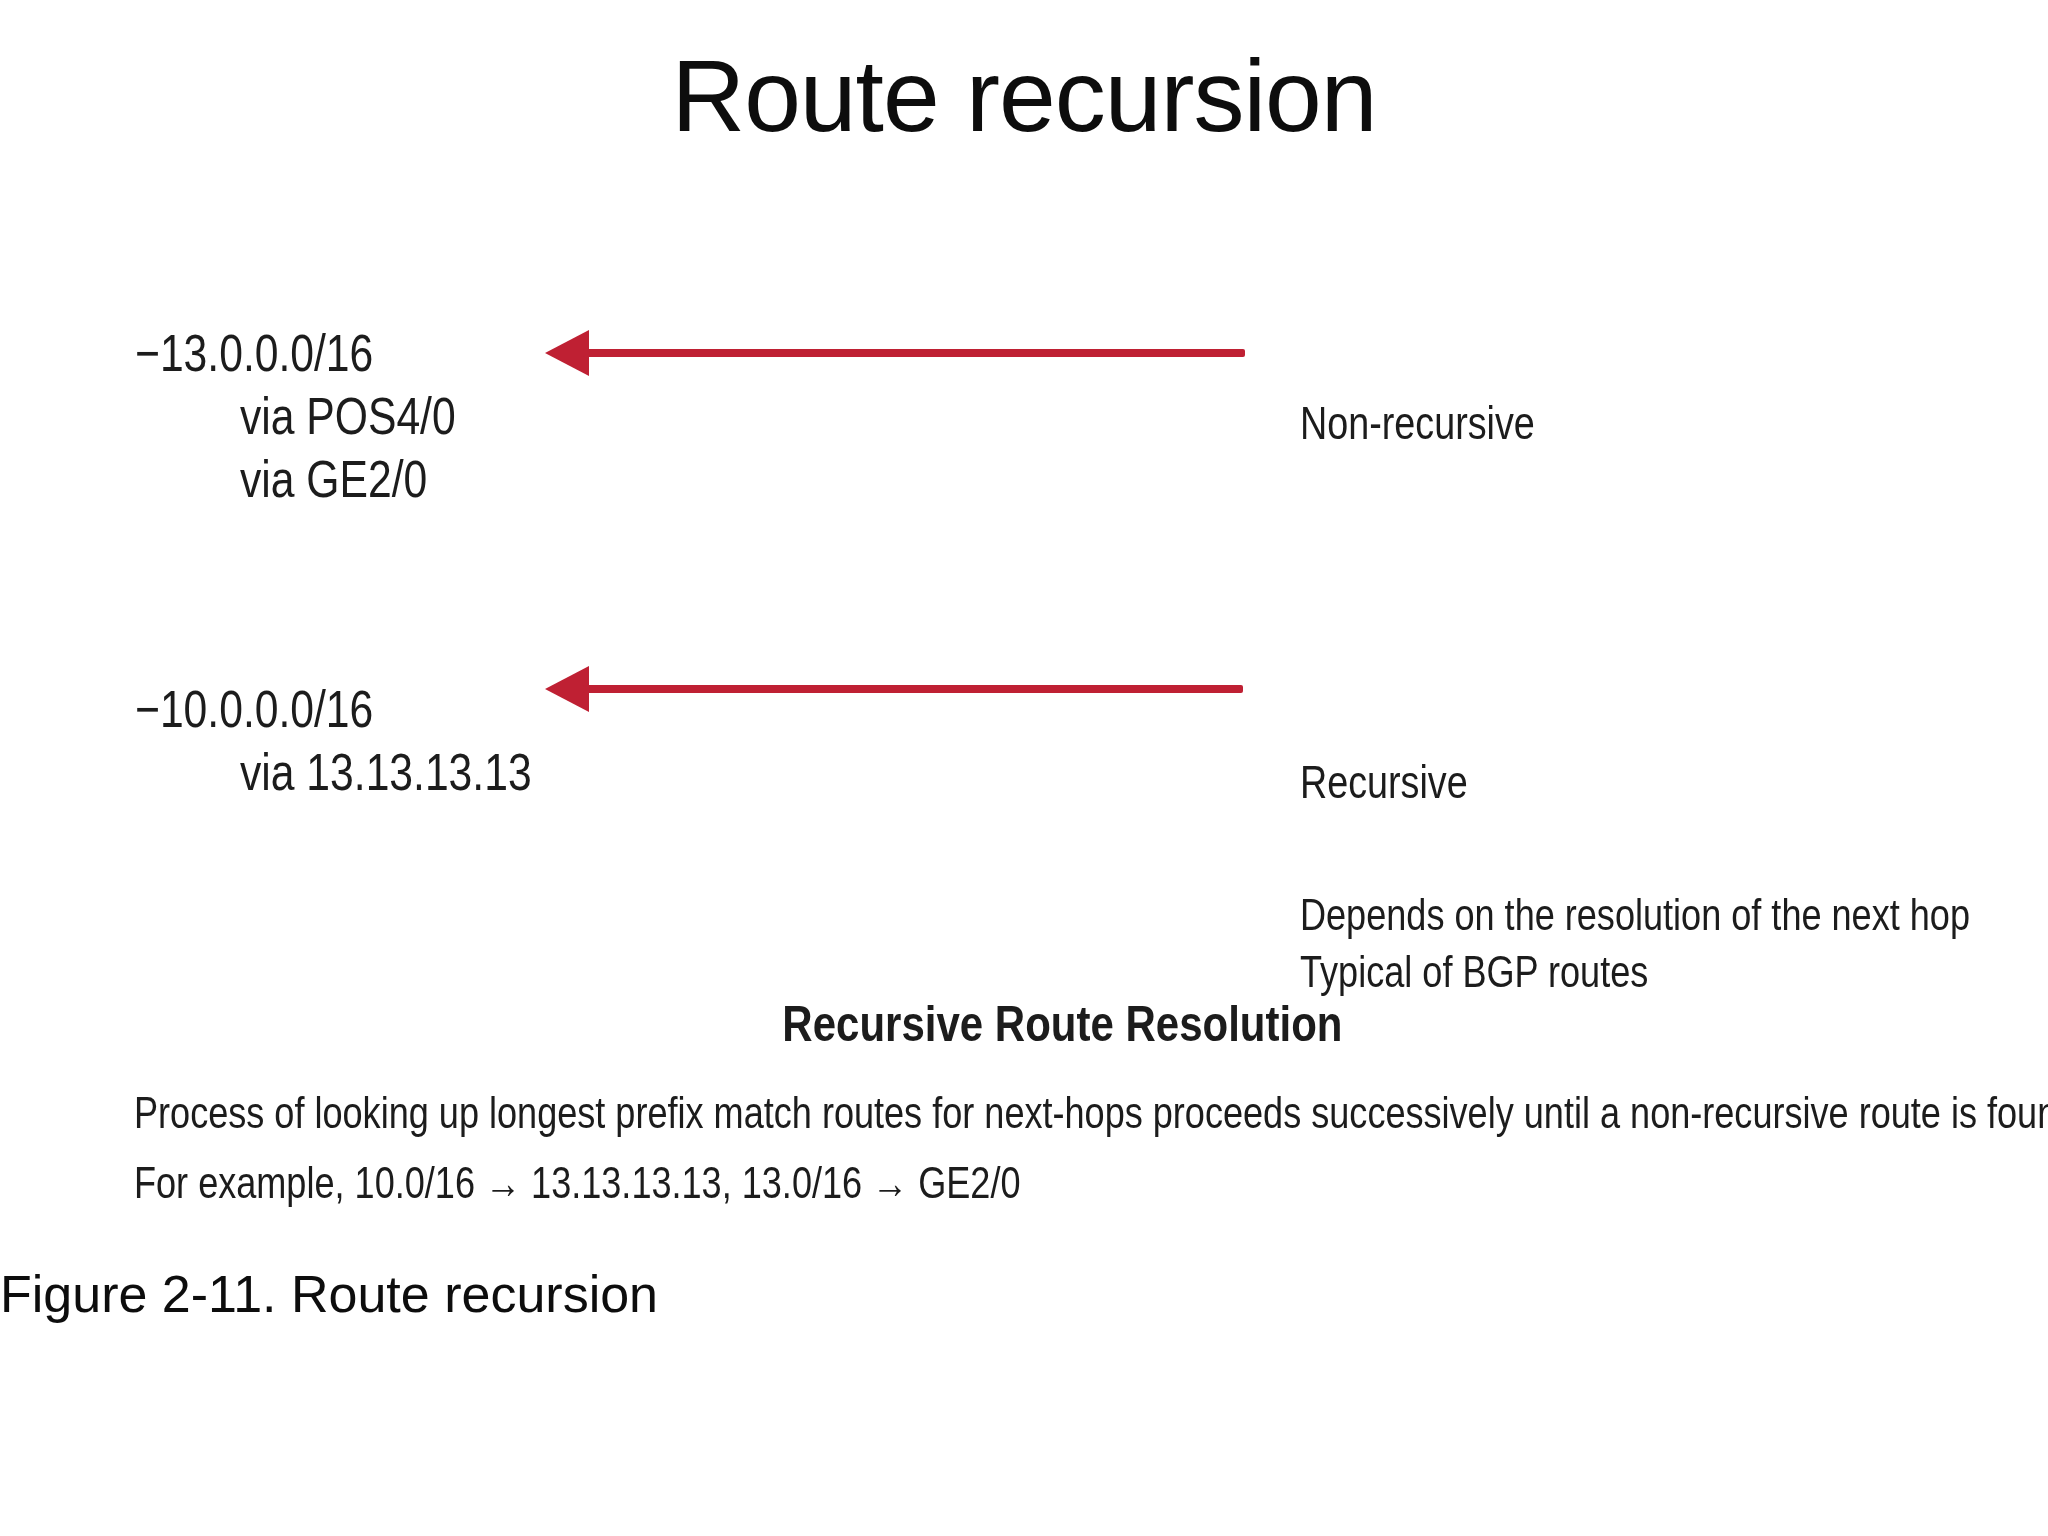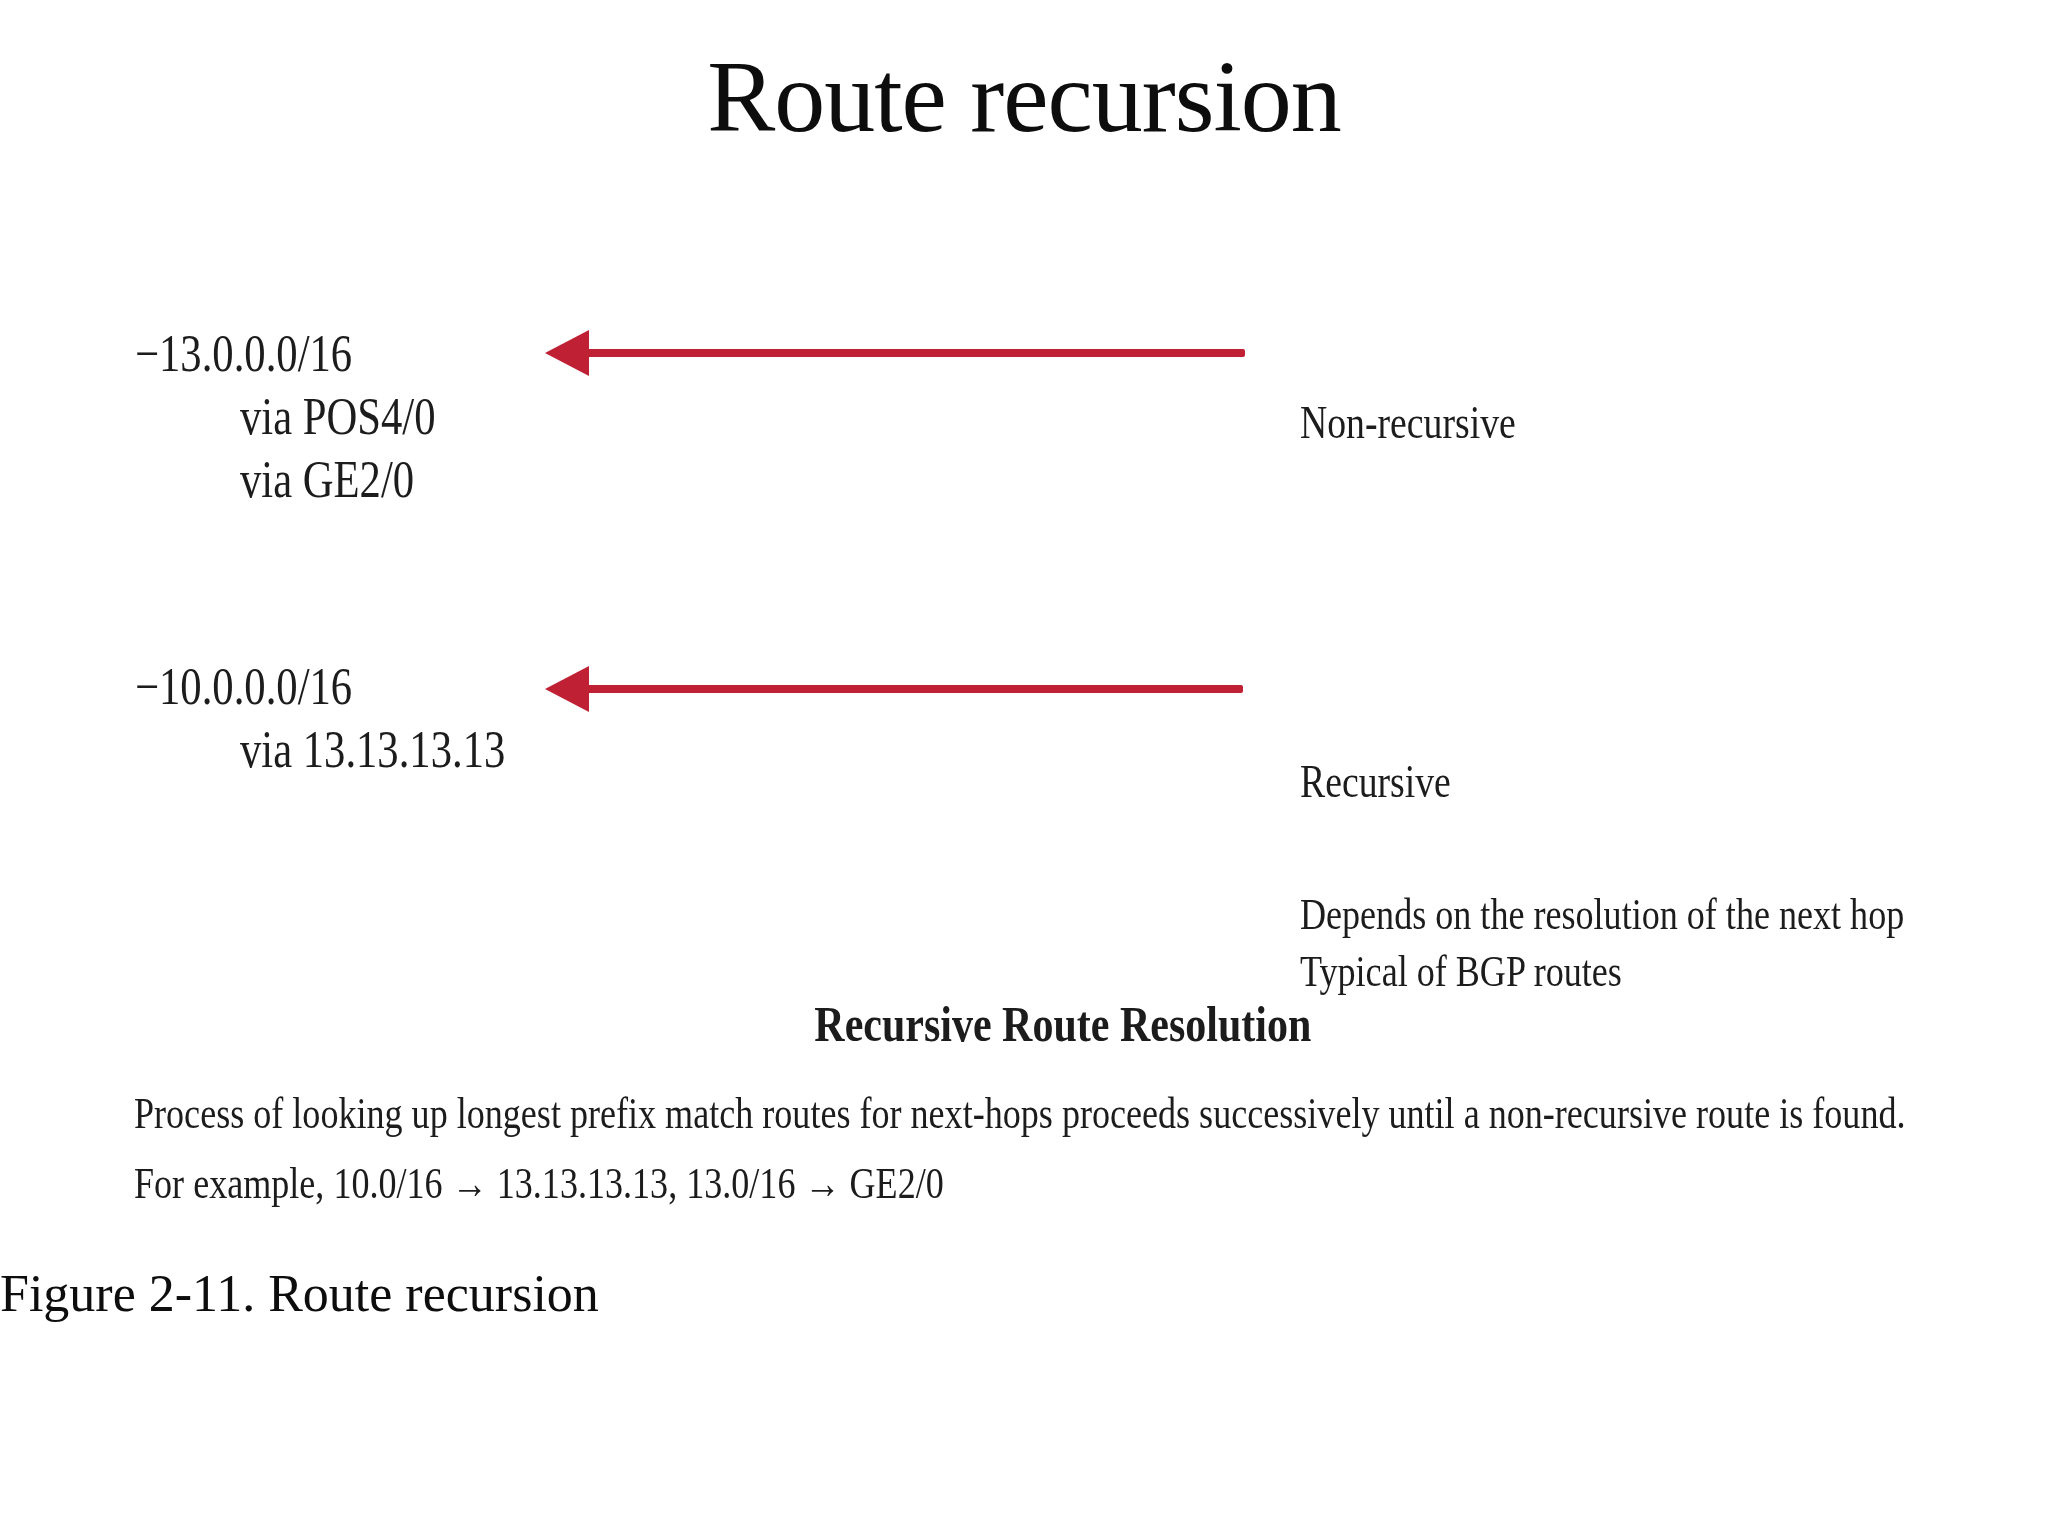--- a/index.html
+++ b/index.html
@@ -5,21 +5,21 @@
   :root{
     --ink:#1c1c1c;
     --arrow:#bf2033;
   }
   html,body{margin:0;padding:0;background:#ffffff;}
   .slide{
     position:relative;
     width:2048px;height:1496px;
     background:#ffffff;
     overflow:hidden;
-    font-family:Liberation Serif, serif;
+    font-family:Liberation Sans, sans-serif;
     color:var(--ink);
   }
   
   .title{
     position:absolute;top:38px;left:0;width:2048px;
     text-align:center;
     font-size:102px;font-weight:400;letter-spacing:-1px;
     color:#0d0d0d;
   }
   
@@ -35,21 +35,21 @@
     transform:scaleX(0.84);
     transform-origin:50% 50%;
     white-space:nowrap;
   }
   .route-block{
     position:absolute;left:135px;
     font-size:52px;font-weight:500;line-height:63px;
   }
   .route-block .via{padding-left:105px;}
   .rb1{top:322px;}
-  .rb2{top:655px;}
+  .rb2{top:678px;}
 
   
   .arrow{position:absolute;height:46px;}
   .arrow .head{
     position:absolute;left:0;top:0;
     width:0;height:0;
     border-top:23px solid transparent;
     border-bottom:23px solid transparent;
     border-right:44px solid var(--arrow);
   }

